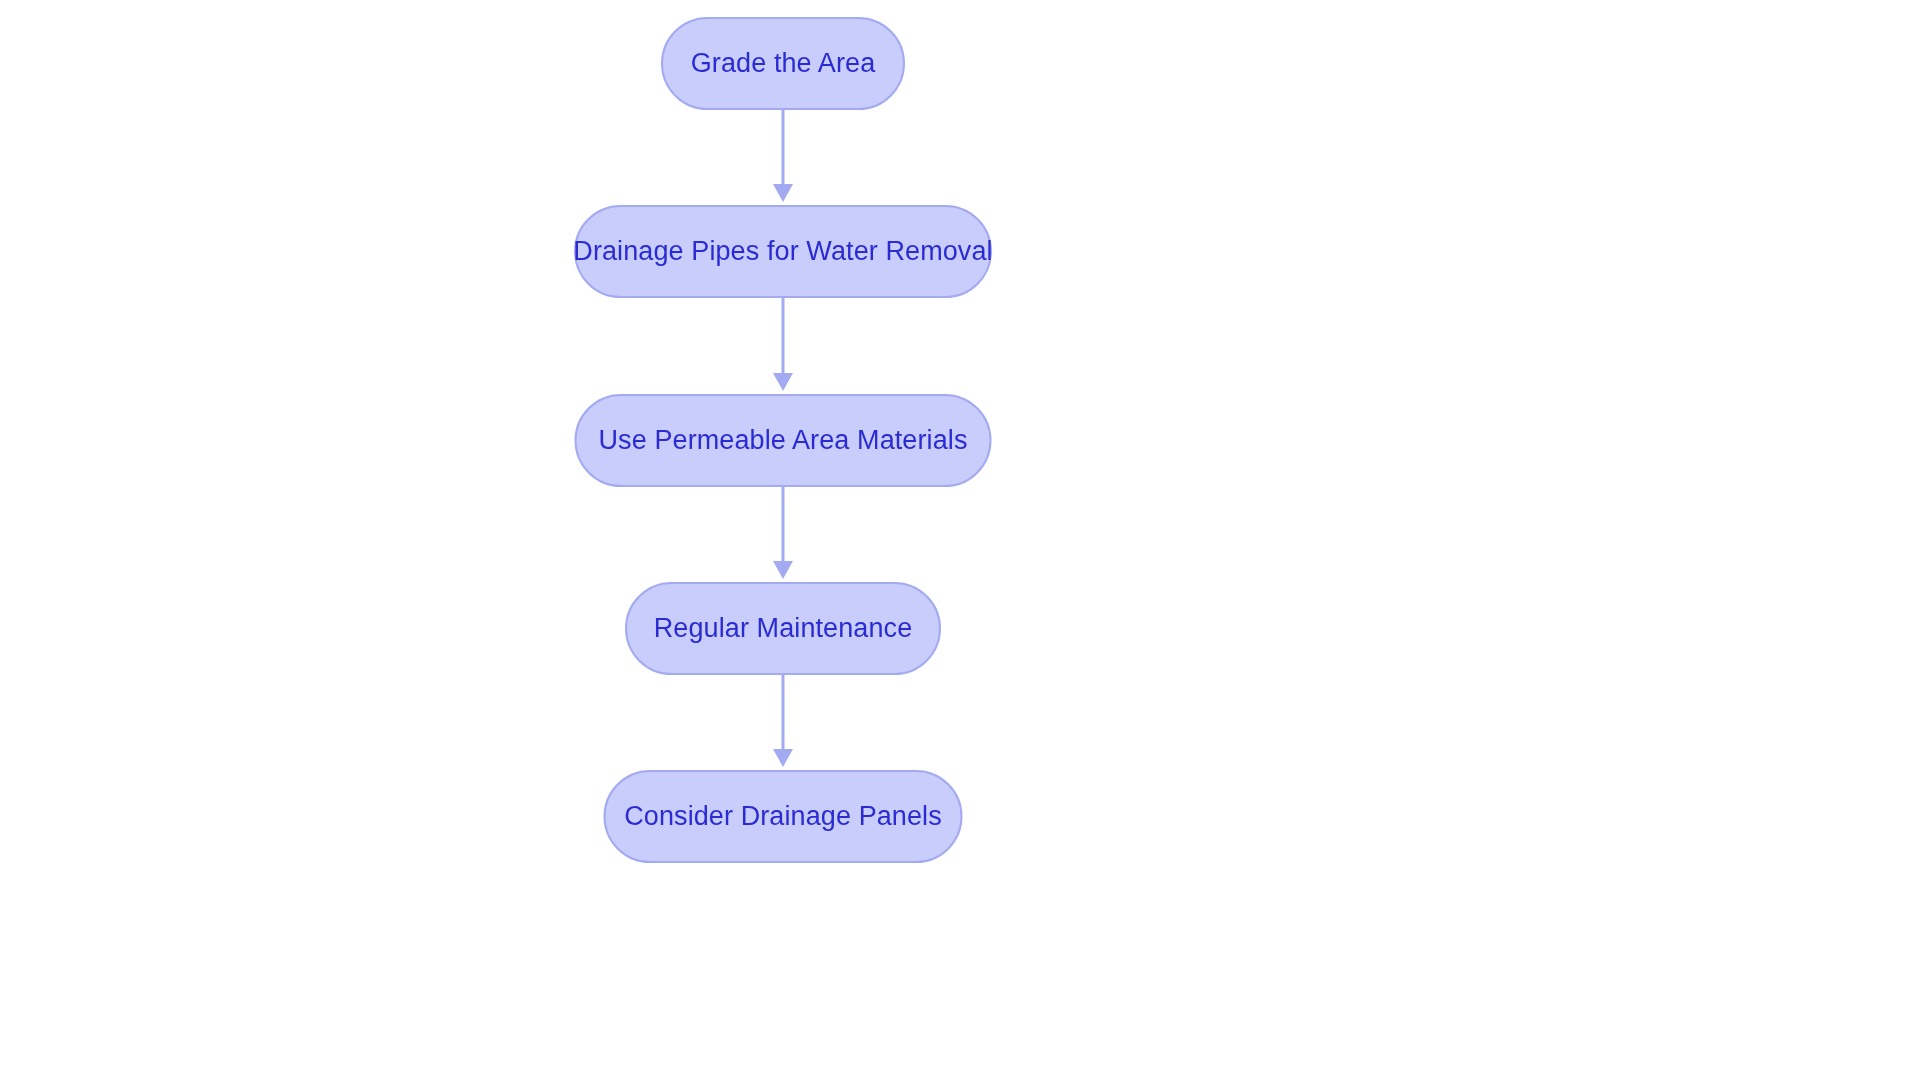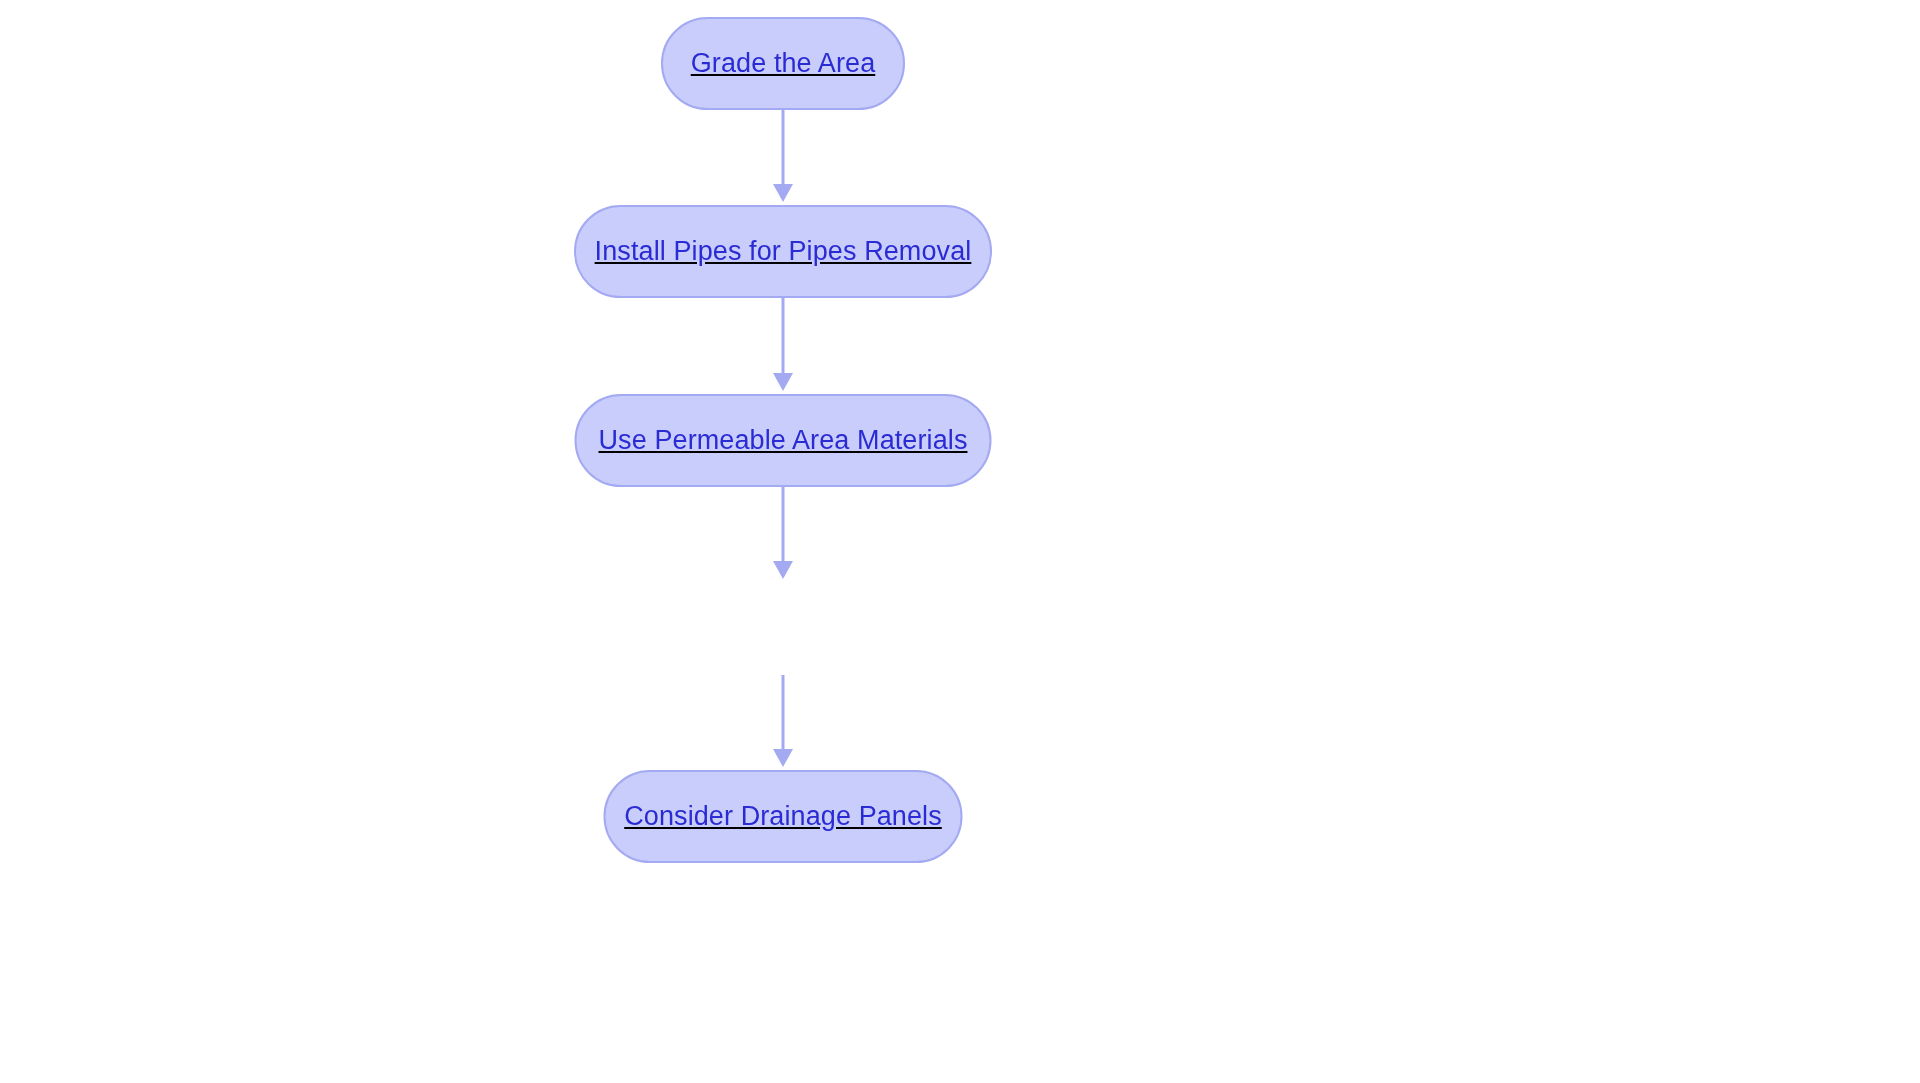--- a/index.html
+++ b/index.html
@@ -36,21 +36,20 @@
     position: absolute;
     box-sizing: border-box;
     display: flex;
     align-items: center;
     justify-content: center;
     background: #c8cdfb;
     border: 2px solid #a3aaf2;
     border-radius: 999px;
     transform: translateX(-50%);
     left: 783px;
-    text-decoration: underline;
   }
   .flow-node-label {
     color: #2b2bd4;
     font-size: 27px;
     font-weight: 400;
     letter-spacing: 0.1px;
     line-height: 1;
     white-space: nowrap;
     user-select: none;
   }
@@ -108,26 +107,29 @@
         <line class="edge-line" x1="783" y1="675" x2="783" y2="751"></line>
         <polygon class="edge-arrowhead" points="773,749 793,749 783,767"></polygon>
       </g>
     </svg>
 
     <div class="flow-node" id="node-0">
       <span class="flow-node-label">Grade the Area</span>
     </div>
 
     <div class="flow-node" id="node-1">
-      <span class="flow-node-label">Install Pipes for Pipes Removal</span>
+      <span class="flow-node-label">Drainage Pipes for Water Removal</span>
     </div>
 
     <div class="flow-node" id="node-2">
       <span class="flow-node-label">Use Permeable Area Materials</span>
     </div>
 
+    <div class="flow-node" id="node-3">
+      <span class="flow-node-label">Regular Maintenance</span>
+    </div>
 
     <div class="flow-node" id="node-4">
       <span class="flow-node-label">Consider Drainage Panels</span>
     </div>
 
   </div>
 </div>
 
 </body></html>

